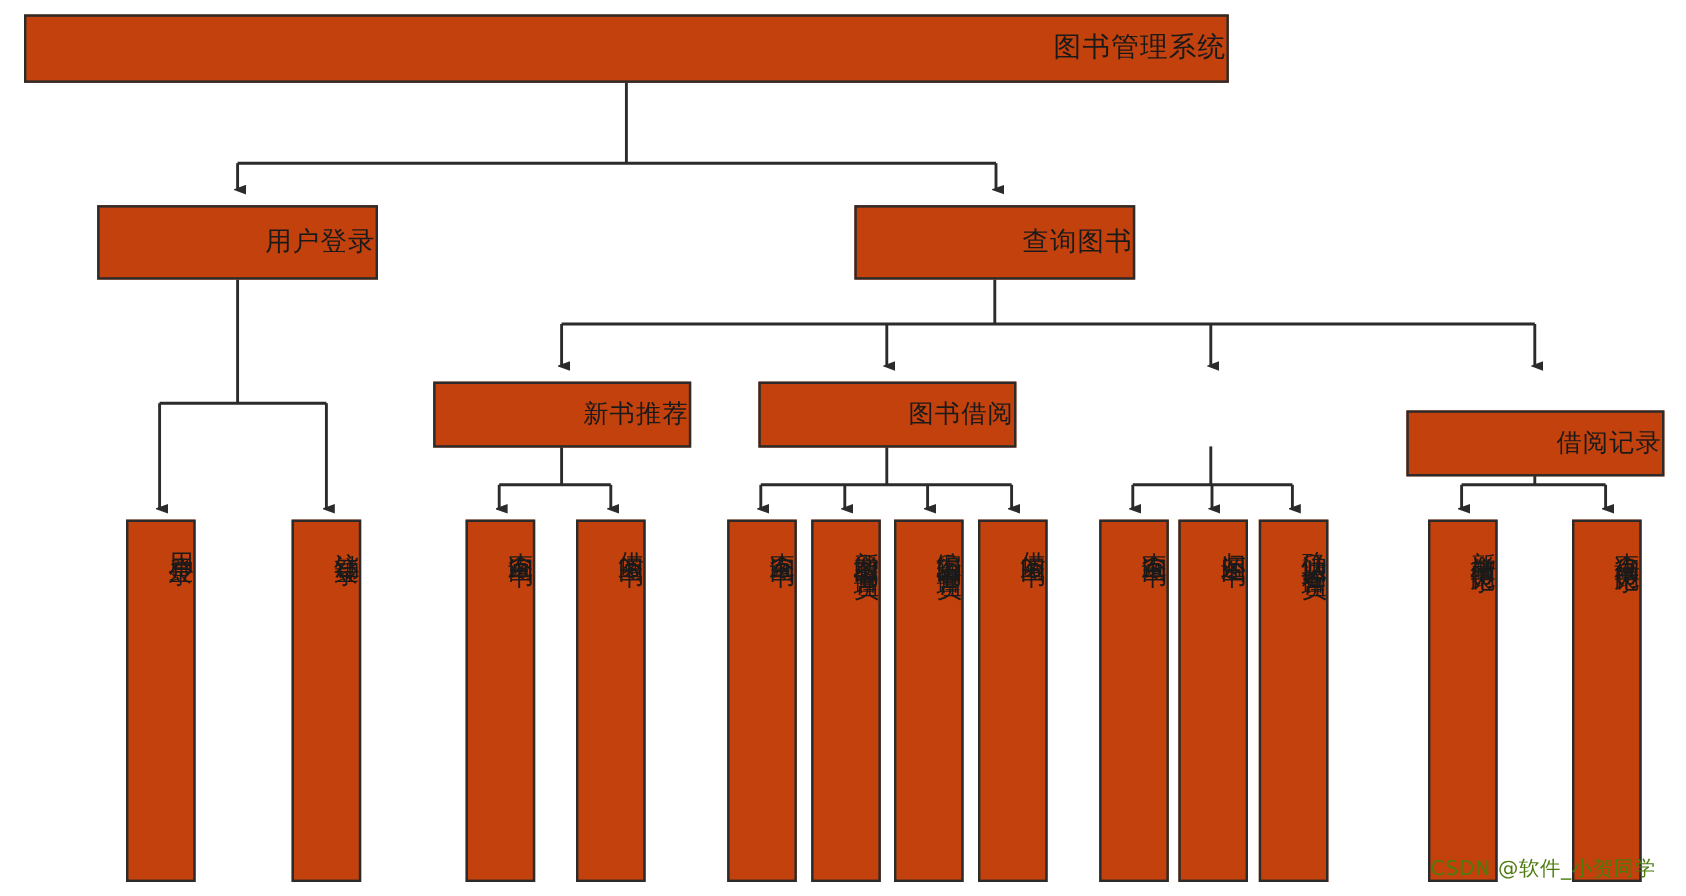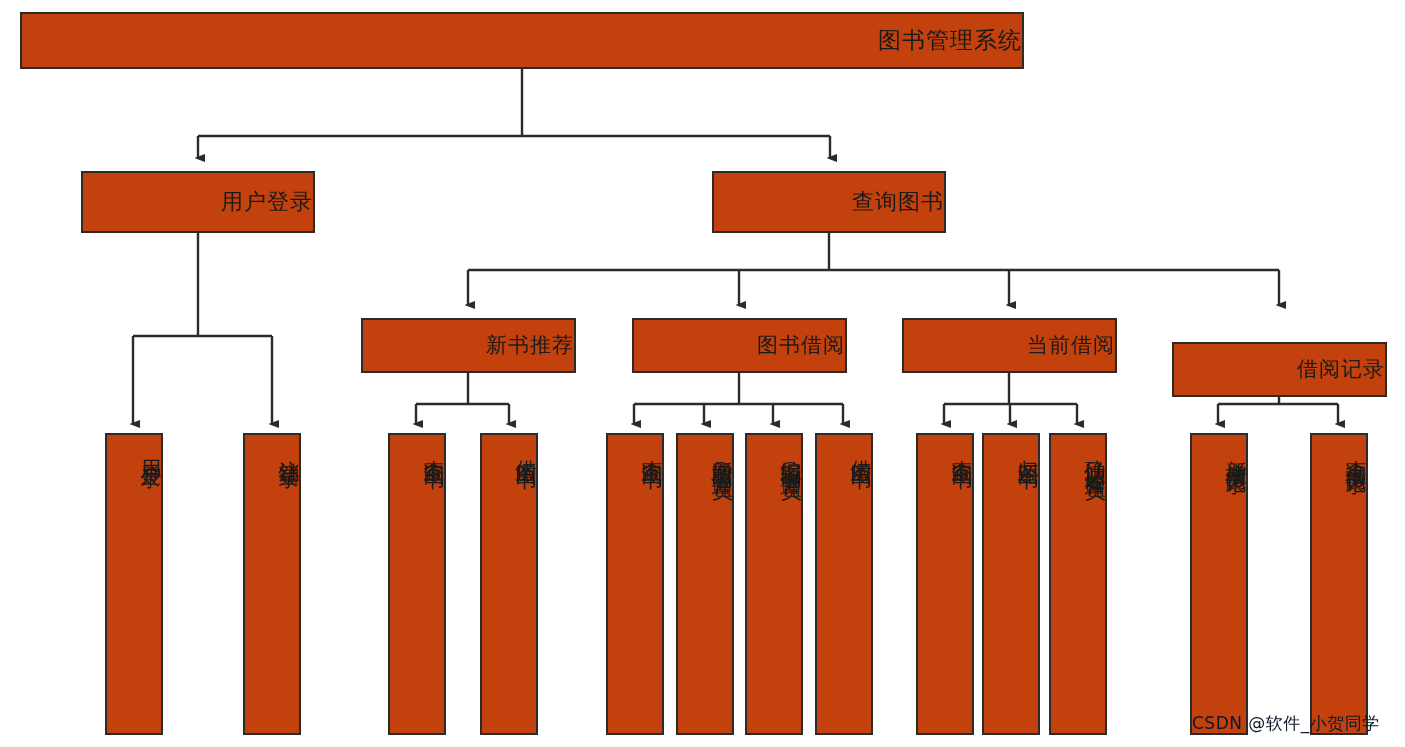--- a/index.html
+++ b/index.html
@@ -57,21 +57,21 @@
   }
   .hlabel {
     line-height: 1;
     letter-spacing: 1px;
   }
   .watermark {
     position: absolute;
     left: 1192px;
     top: 712px;
     font-size: 17px;
-    color: #0f172a;
+    color: #4d7c0f;
     letter-spacing: 0.5px;
     white-space: nowrap;
     pointer-events: none;
   }
 </style>
 </head>
 <body>
 
 <div id="canvas">
 
@@ -138,23 +138,20 @@
   </div>
 
   <div class="node l2" style="left:361px; top:318px; width:215px; height:55px;">
     <span class="hlabel">新书推荐</span>
   </div>
 
   <div class="node l2" style="left:632px; top:318px; width:215px; height:55px;">
     <span class="hlabel">图书借阅</span>
   </div>
 
-  <div class="node l2" style="left:902px; top:318px; width:215px; height:55px;">
-    <span class="hlabel">当前借阅</span>
-  </div>
 
   <div class="node l2" style="left:1172px; top:318px; width:215px; height:55px;margin-top:24px;">
     <span class="hlabel">借阅记录</span>
   </div>
 
   <div class="node leaf" style="left:105px; top:433px; width:58px; height:302px;">
     <span class="vlabel">用户登录</span>
   </div>
 
   <div class="node leaf" style="left:243px; top:433px; width:58px; height:302px;">

